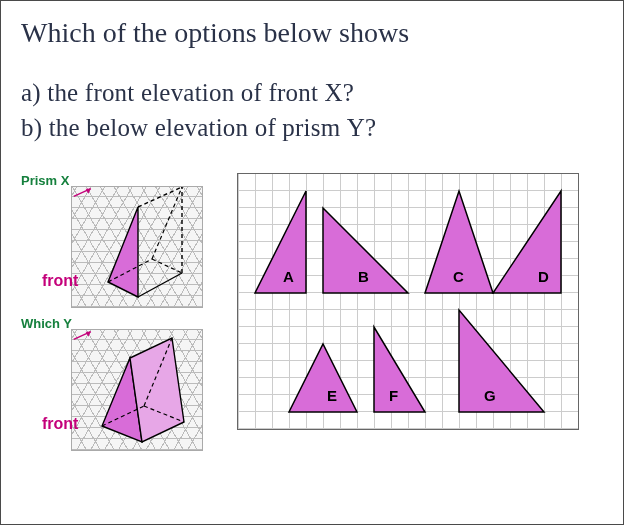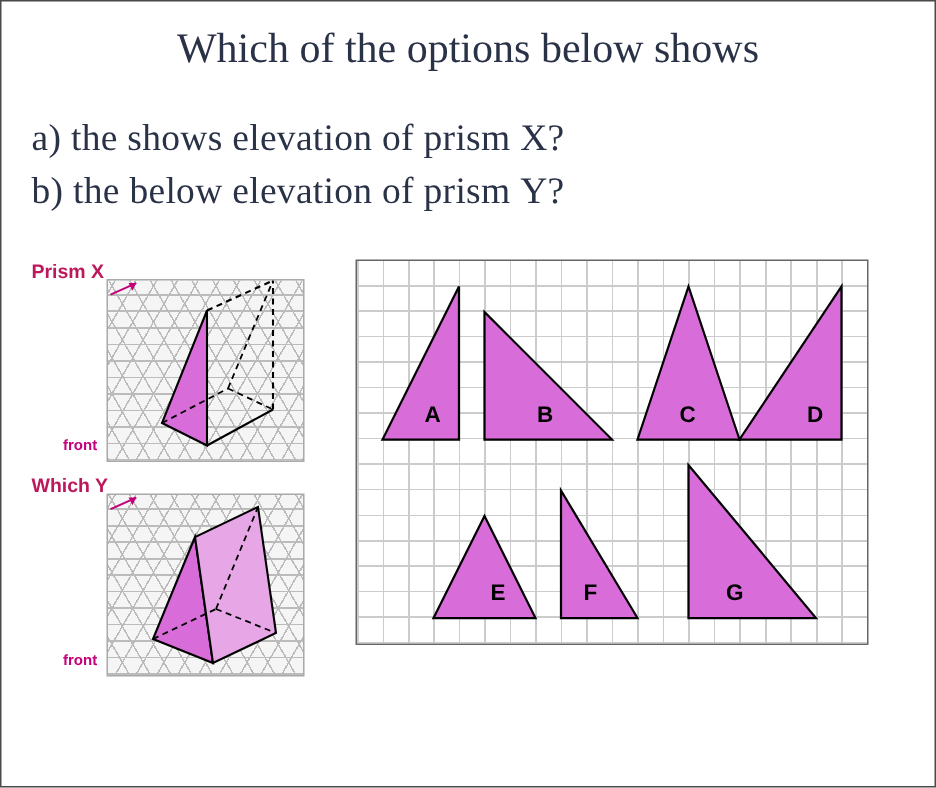--- a/index.html
+++ b/index.html
@@ -15,21 +15,20 @@
     height: 525px;
     box-sizing: border-box;
     border: 1px solid #4a4a4a;
     padding: 16px 20px 14px 20px;
     position: relative;
   }
   .heading {
     font-size: 28px;
     color: #2a3248;
     margin: 0 0 26px 0;
-    text-align: center;
   }
   .q-line {
     font-size: 25px;
     color: #2a3248;
     margin: 0;
     line-height: 1.4;
     letter-spacing: 0.2px;
   }
   .serif-var {
     font-family: 'Times New Roman', Times, serif;
@@ -41,43 +40,43 @@
     align-items: flex-start;
   }
   .left-col {
     width: 210px;
   }
   .prism-block { margin-bottom: 8px; }
   .prism-label {
     font-family: Arial, Helvetica, sans-serif;
     font-weight: 700;
     font-size: 13px;
-    color: #be185d;
+    color: #15803d;
     margin-bottom: -2px;
   }
   .iso-box {
     width: 130px; height: 120px;
     position: relative;
     margin-left: 50px;
     background:
       repeating-linear-gradient(0deg, #bbb 0 1px, transparent 1px 11px),
       repeating-linear-gradient(60deg, #bbb 0 1px, transparent 1px 12px),
       repeating-linear-gradient(-60deg, #bbb 0 1px, transparent 1px 12px);
     border: 1px solid #aaa;
     background-color: #f5f5f5;
   }
   .iso-box svg { position: absolute; top:0; left:0; }
   .front-lbl {
     position: absolute;
     font-family: Arial, Helvetica, sans-serif;
     font-weight: 700;
-    font-size: 10px;
+    font-size: 16px;
     color: #c4007a;
     left: -30px;
-    bottom: 4px;
+    bottom: 17px;
   }
   .front-arrow {
     position: absolute;
     left: 4px; bottom: 8px;
     width: 24px; height: 12px;
   }
   .right-col { width: 340px; margin-left: 6px; }
   .opt-grid {
     width: 340px; height: 255px;
     border: 1px solid #666;
@@ -96,21 +95,21 @@
     color: #000;
   }
 </style>
 </head>
 <body>
 
 <div class="page">
   <div class="heading">Which of the options below shows</div>
 
   <p class="q-line">
-    <span>a) the shows elevation of prism </span><span class="serif-var">X</span><span>?</span>
+    <span>a) the front elevation of front </span><span class="serif-var">X</span><span>?</span>
   </p>
   <p class="q-line">
     <span>b) the below elevation of prism </span><span class="serif-var">Y</span><span>?</span>
   </p>
 
   <div class="content-row">
     <div class="left-col">
 
       <div class="prism-block">
         <div class="prism-label">Prism X</div>

